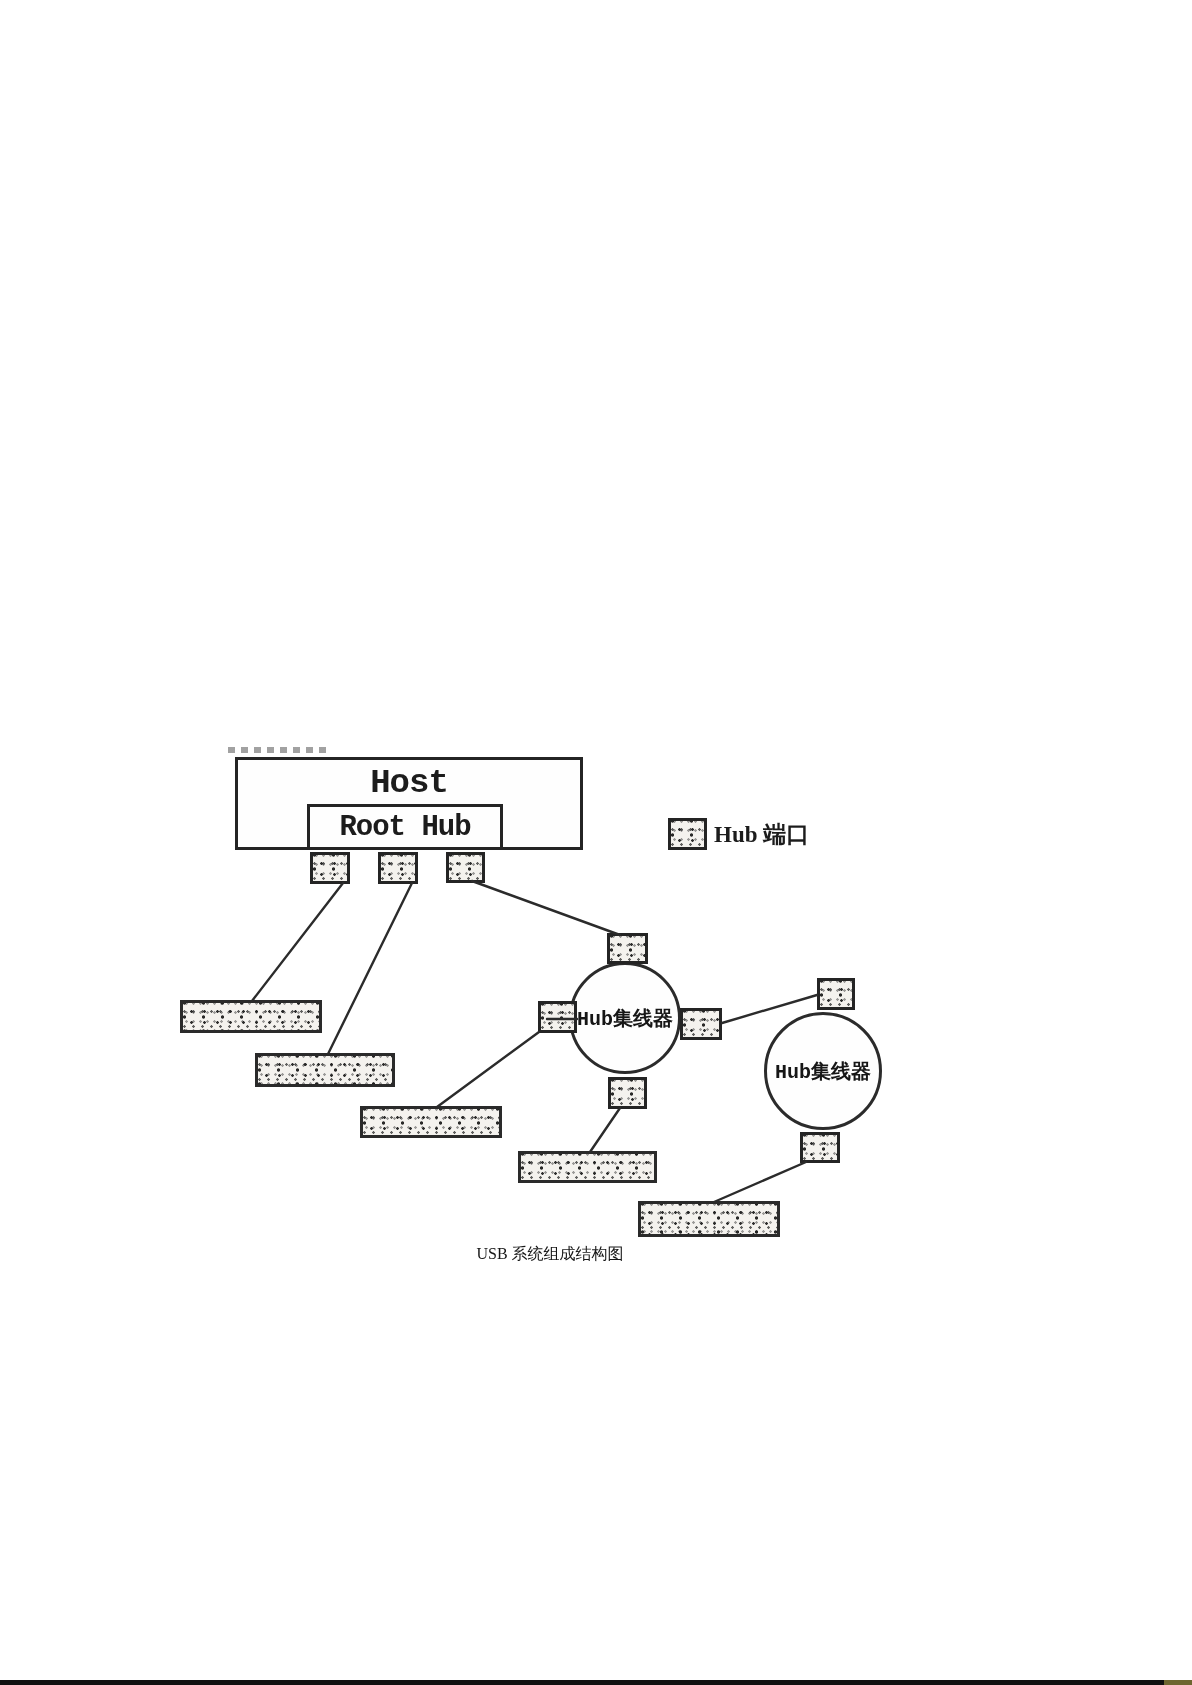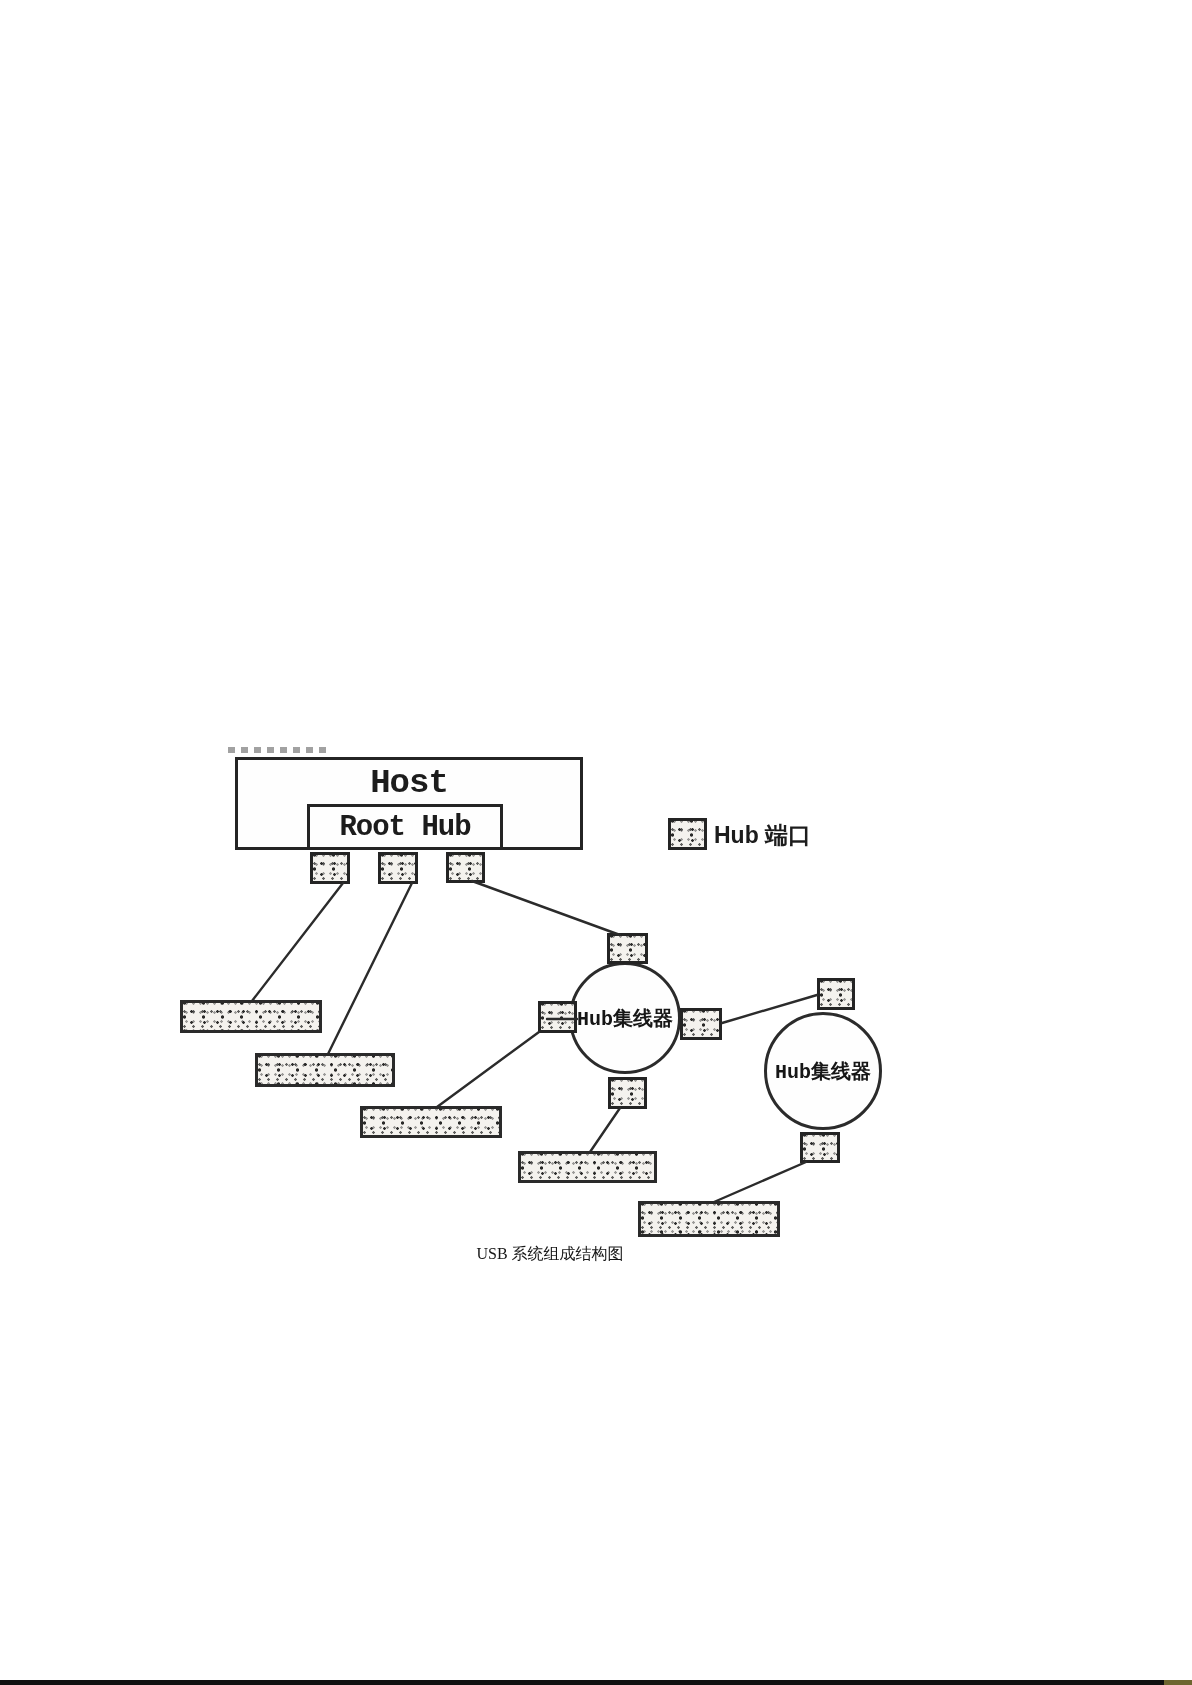--- a/index.html
+++ b/index.html
@@ -28,21 +28,21 @@
     background-position:2px 3px,6px 1px,11px 7px,0 5px;}
   .port{position:absolute;box-sizing:border-box;border:3px solid #242424;z-index:4;}
   .device{position:absolute;box-sizing:border-box;border:3px solid #2a2a2a;z-index:3;}
 
   .hub{position:absolute;box-sizing:border-box;border:3px solid #2b2b2b;border-radius:50%;
       background:#fefefe;z-index:2;display:flex;align-items:center;justify-content:center;}
   .hub span{font-family:"Liberation Mono","DejaVu Sans Mono",monospace;font-weight:700;
       font-size:20px;color:#161616;white-space:nowrap;}
 
   .legend-label{position:absolute;left:714px;top:820px;height:30px;line-height:30px;
-      font-family:Liberation Sans, sans-serif;font-weight:700;
+      font-family:Liberation Serif, serif;font-weight:700;
       font-size:23px;color:#1c1c1c;z-index:2;white-space:nowrap;}
 
   .caption{position:absolute;left:385px;top:1244px;width:330px;text-align:center;
       font-family:"Liberation Serif","DejaVu Serif",serif;font-size:16px;color:#161616;
       z-index:2;white-space:nowrap;}
 
   .noise{position:absolute;left:228px;top:747px;width:104px;height:6px;opacity:.55;
       background:repeating-linear-gradient(90deg,#555 0 7px,transparent 7px 13px);z-index:1;}
 
   .bottom-strip{position:absolute;left:0;top:1680px;width:1192px;height:5px;background:#101010;z-index:8;}

